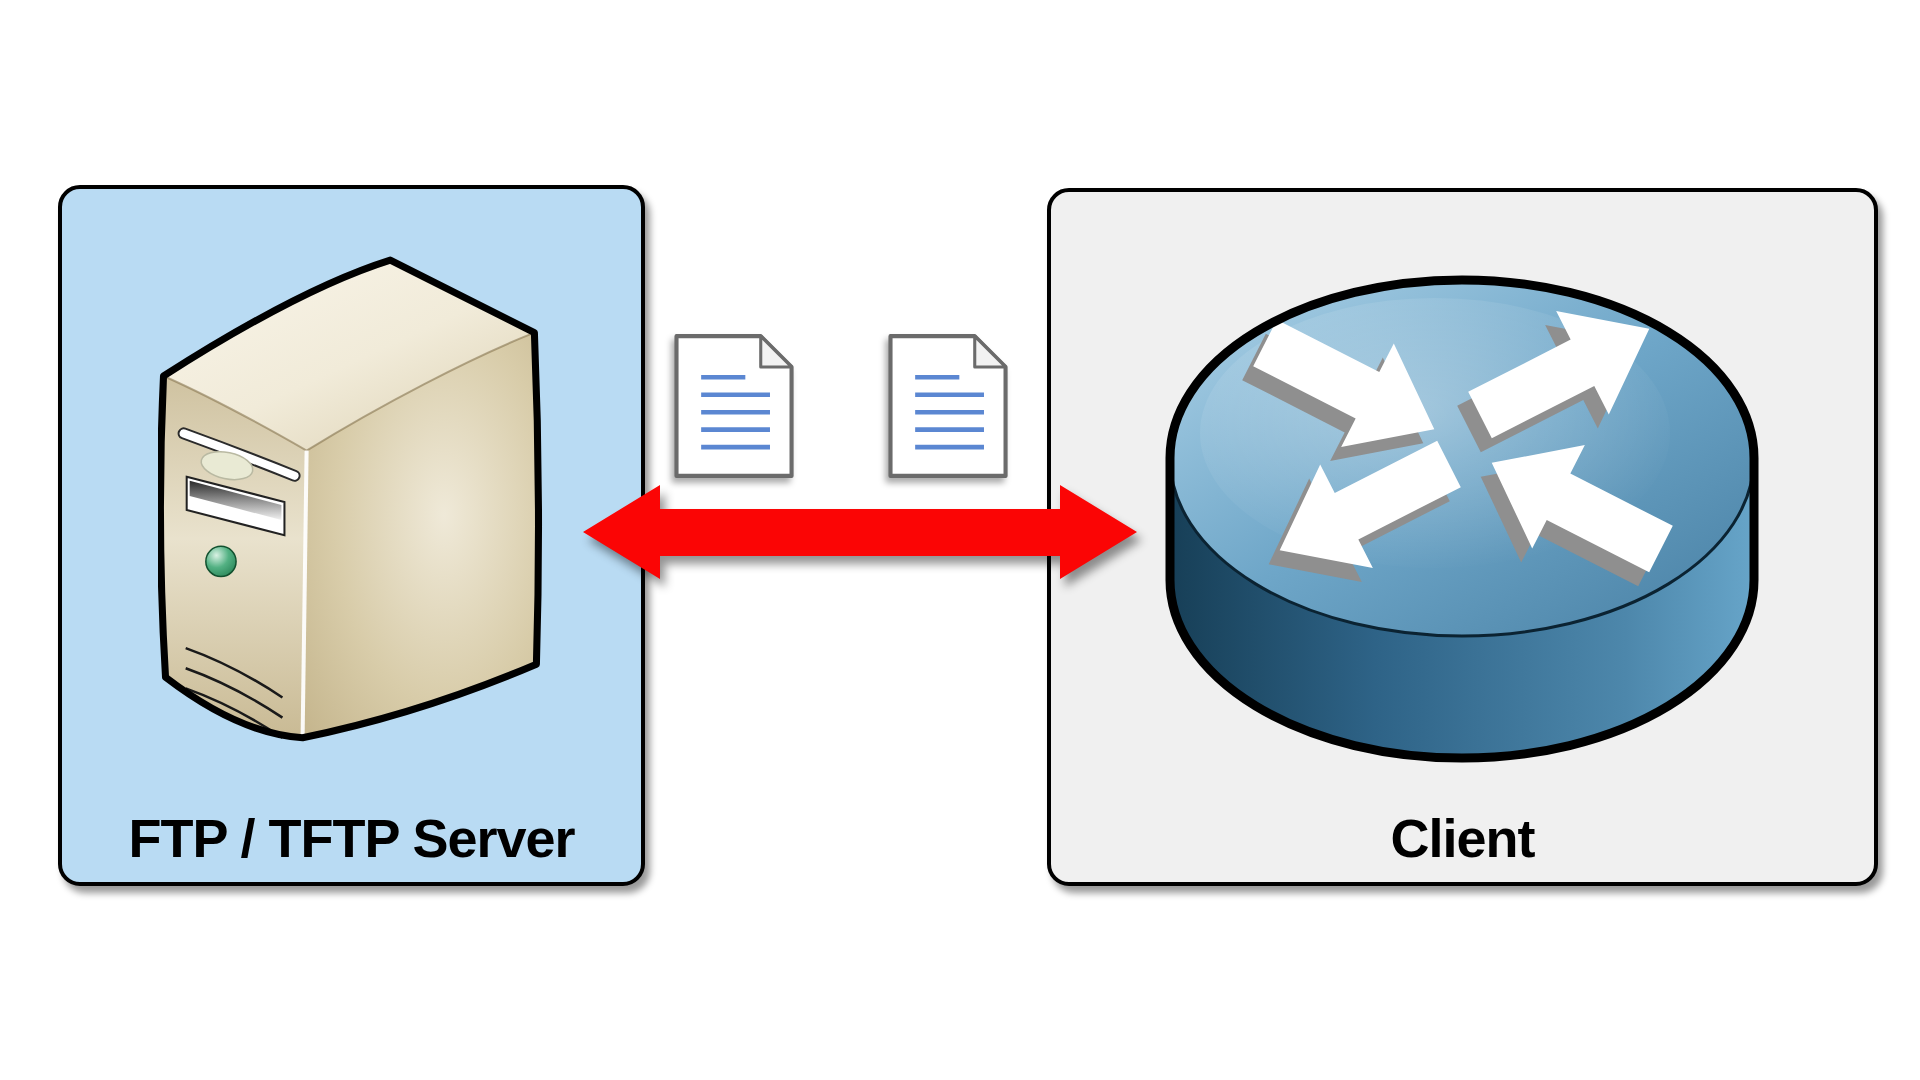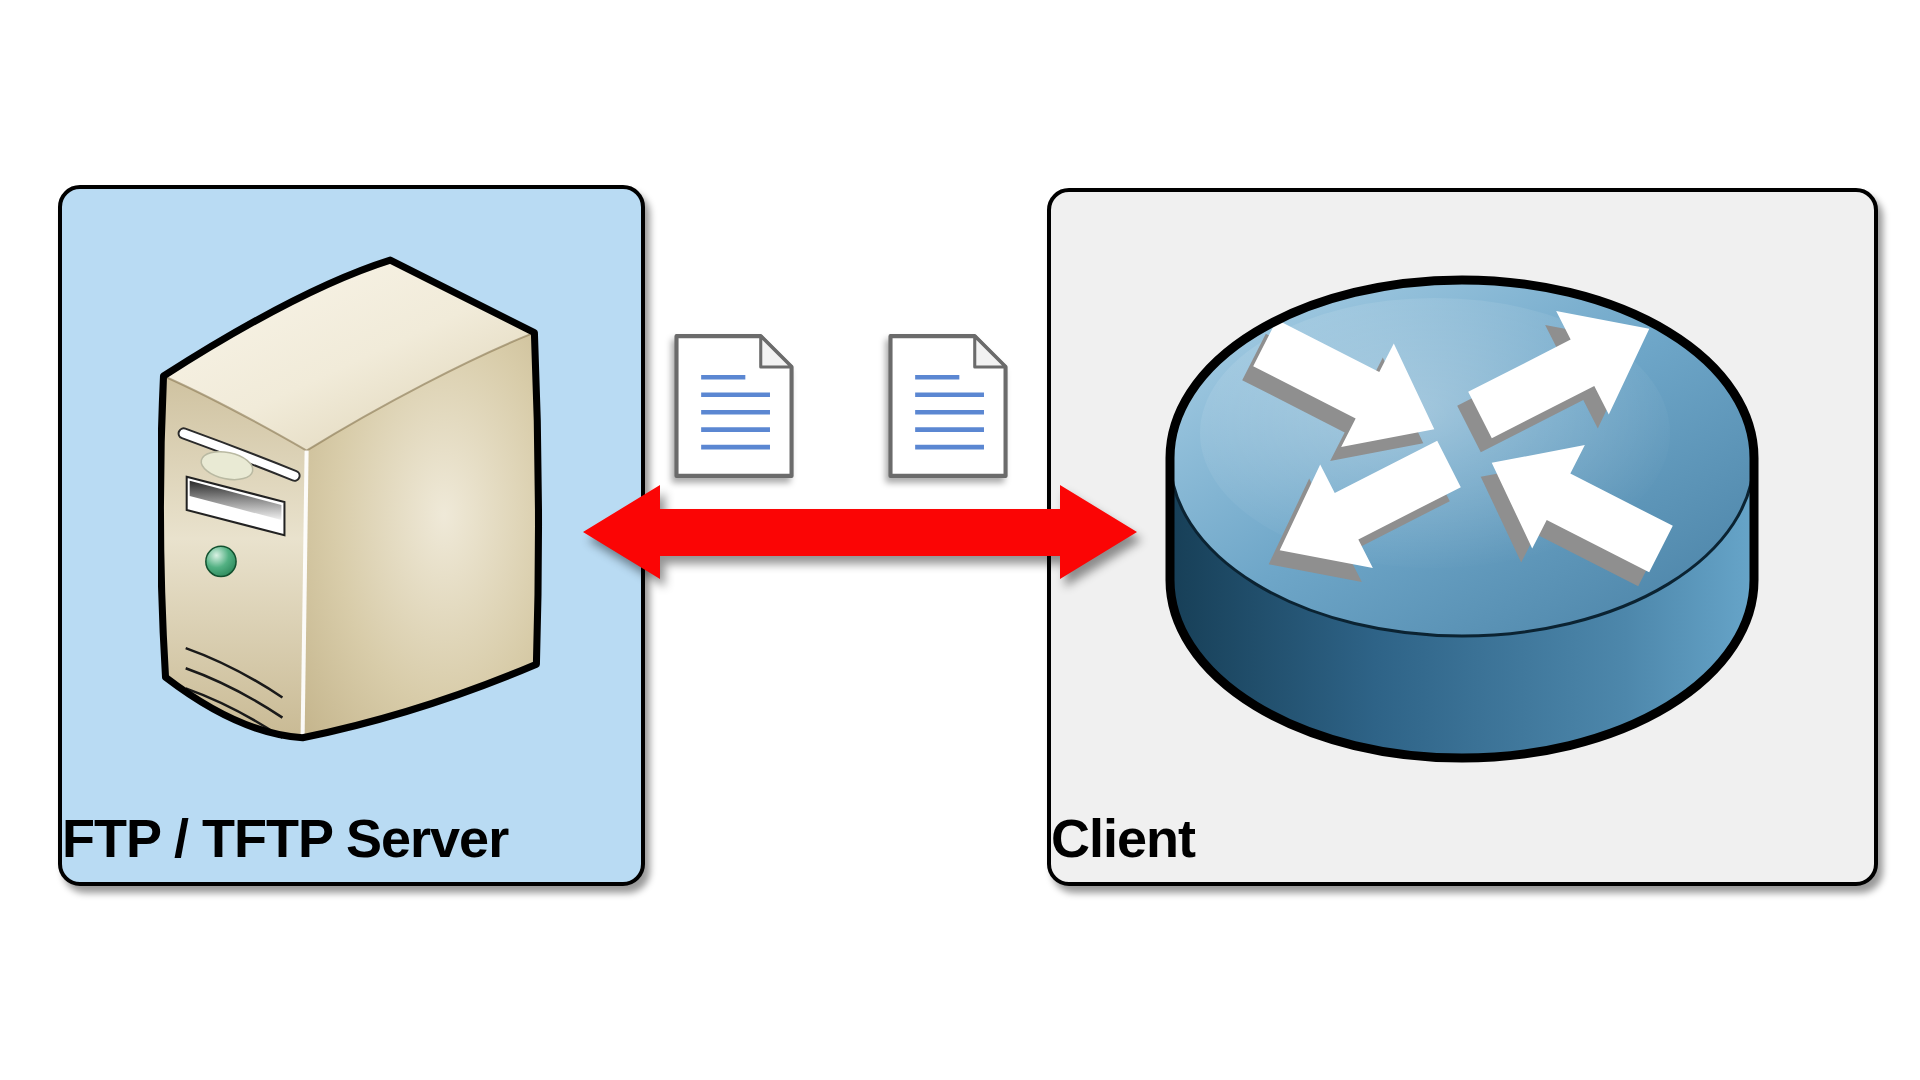--- a/index.html
+++ b/index.html
@@ -21,20 +21,21 @@
     left:58px;top:185px;width:587px;height:701px;
     background:#b9dbf3;
   }
   .client-box{
     left:1047px;top:188px;width:831px;height:698px;
     background:#f0f0f0;
   }
   .node-label{
     position:absolute;
     left:0;right:0;bottom:14px;
+    text-align:center;
     font-size:54px;
     font-weight:700;
     letter-spacing:-1px;
     color:#000000;
     line-height:1.1;
     white-space:nowrap;
   }
   .icon-svg{position:absolute;}
   .server-icon{left:158px;top:252px;width:394px;height:514px;}
   .router-icon{left:1155px;top:268px;width:615px;height:504px;}

